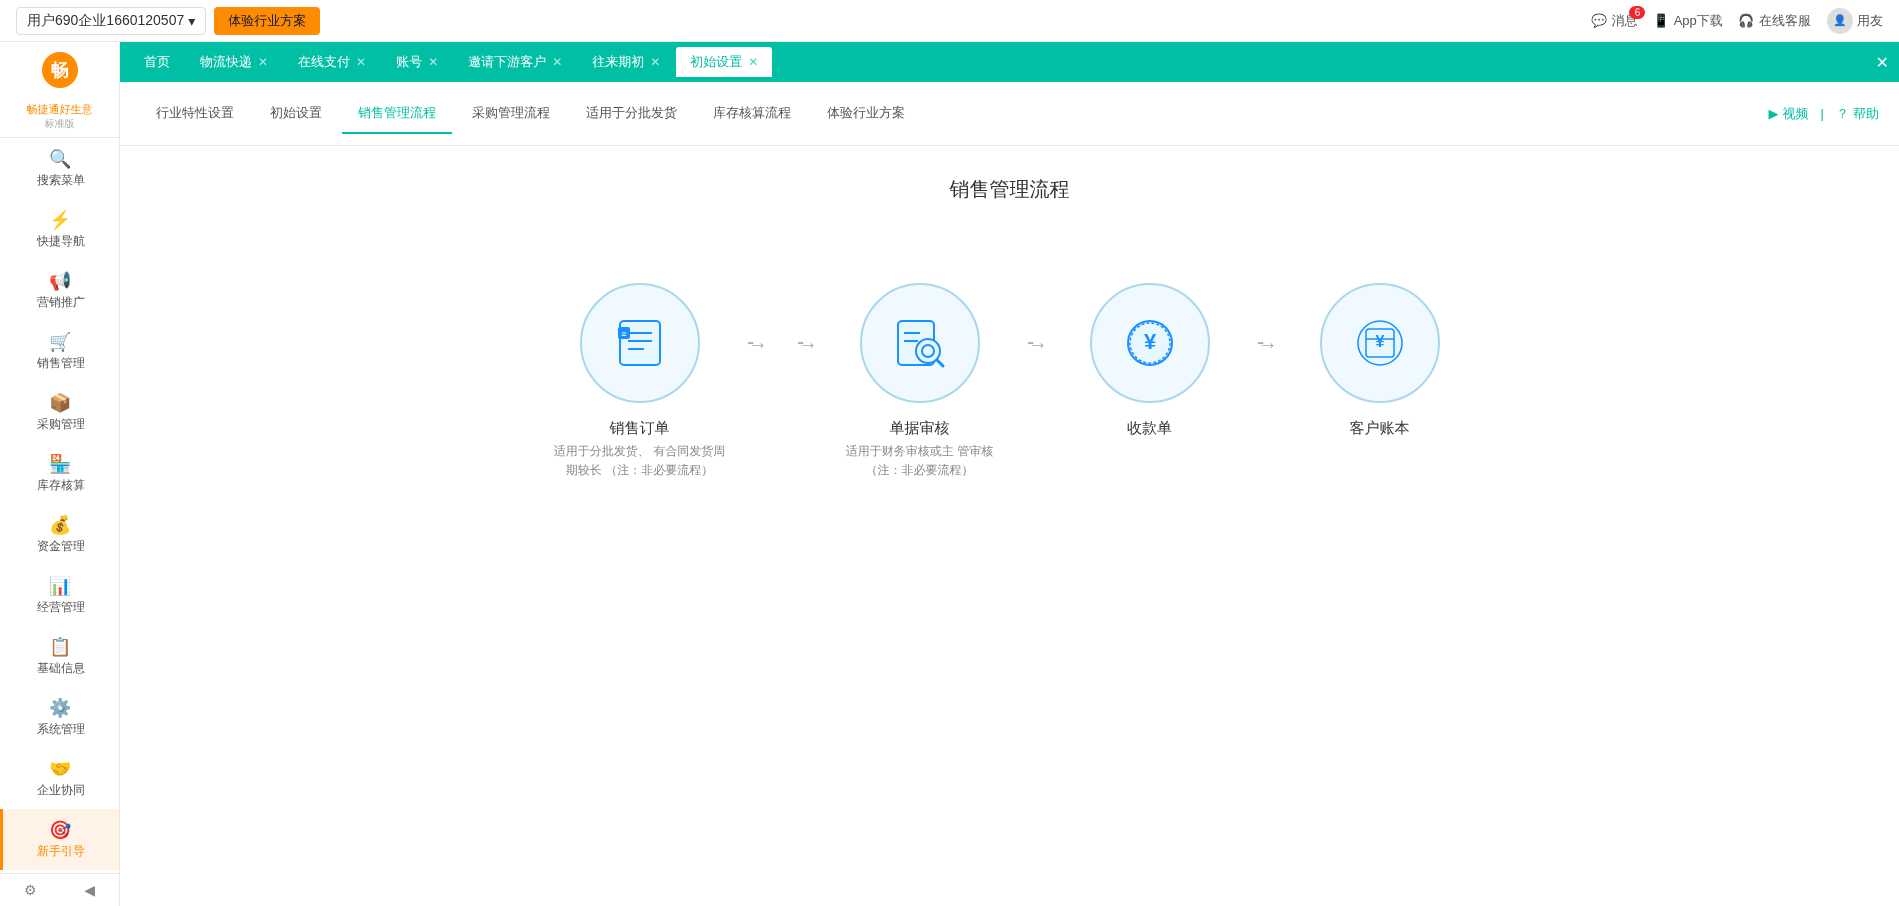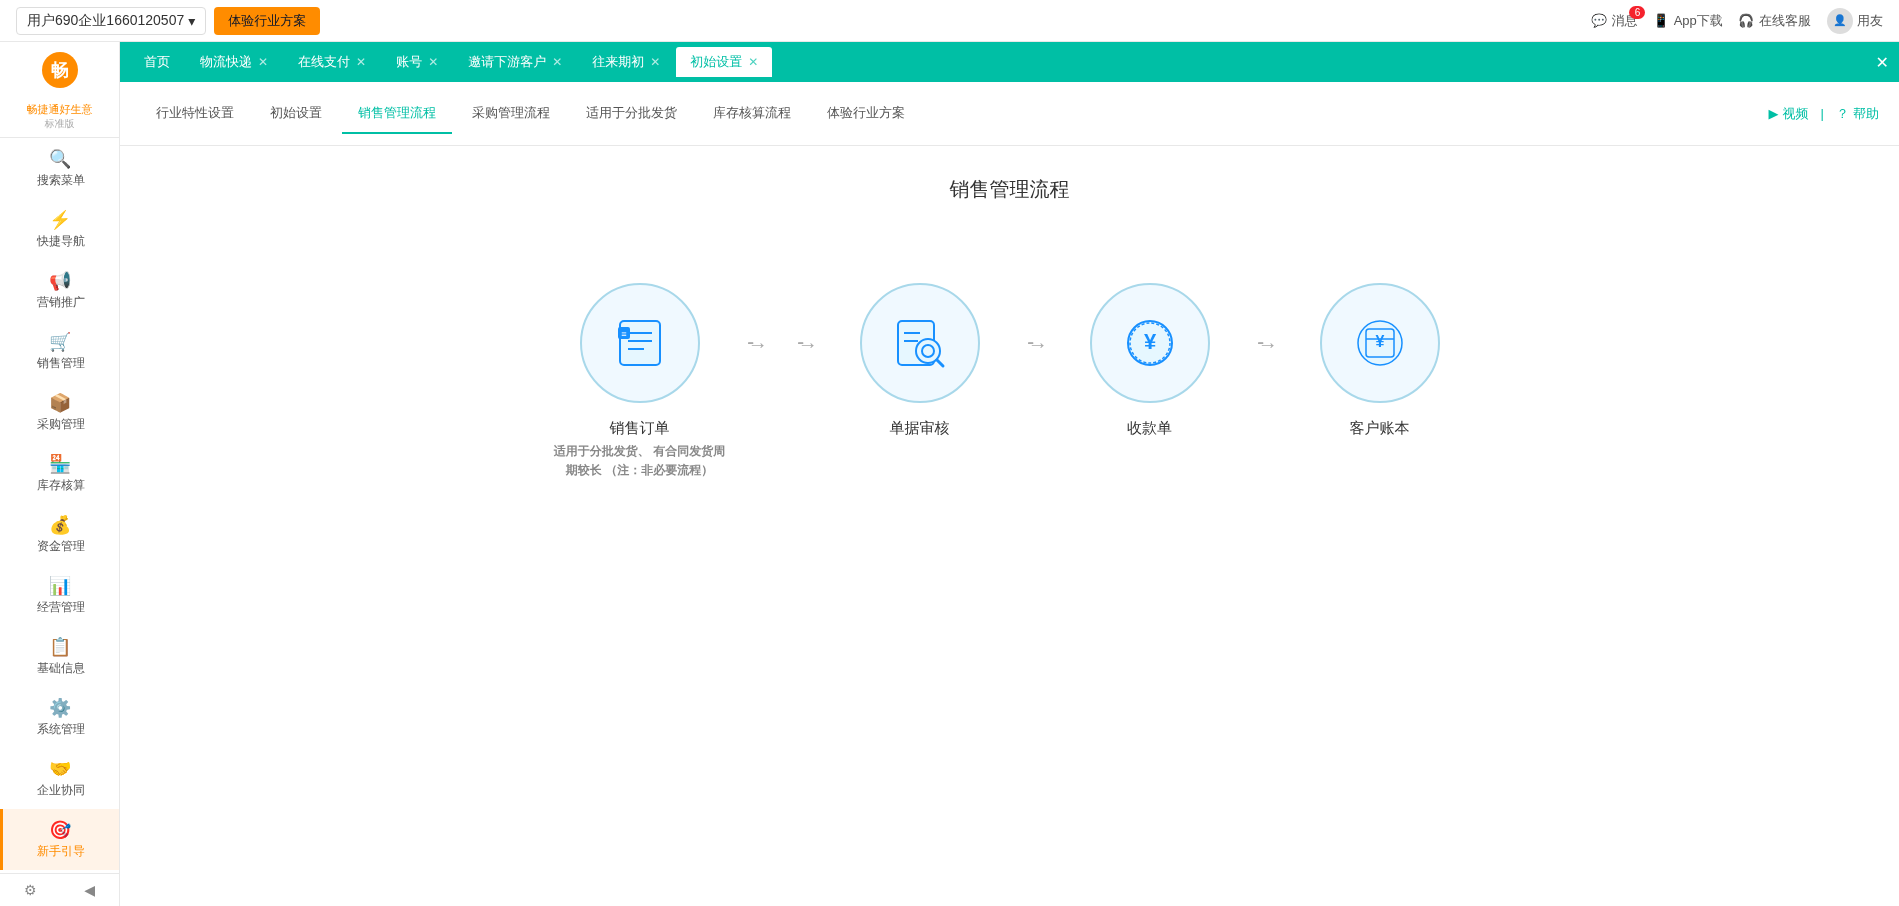--- a/index.html
+++ b/index.html
@@ -202,21 +202,20 @@
       color: #333;
       font-weight: 500;
       margin-bottom: 4px;
       text-align: center;
     }
     .flow-step-desc {
       font-size: 12px;
       color: #888;
       text-align: center;
       line-height: 1.6;
-      font-weight: bold;
     }
     .flow-arrow {
       display: flex;
       align-items: center;
       padding-top: 48px;
       color: #bbb;
       font-size: 18px;
       width: 50px;
       justify-content: center;
       flex-shrink: 0;
@@ -396,20 +395,23 @@
               <svg viewBox="0 0 60 60" xmlns="http://www.w3.org/2000/svg">
         <rect x="8" y="8" width="36" height="44" rx="4" fill="#e6f7ff" stroke="#1890ff" stroke-width="2"></rect>
         <circle cx="38" cy="38" r="12" fill="#e6f7ff" stroke="#1890ff" stroke-width="2"></circle>
         <circle cx="38" cy="38" r="6" fill="none" stroke="#1890ff" stroke-width="2"></circle>
         <line x1="47" y1="47" x2="53" y2="53" stroke="#1890ff" stroke-width="3" stroke-linecap="round"></line>
         <line x1="14" y1="20" x2="30" y2="20" stroke="#1890ff" stroke-width="2"></line>
         <line x1="14" y1="28" x2="28" y2="28" stroke="#1890ff" stroke-width="2"></line>
       </svg>
             </div>
             <div class="flow-step-name">单据审核</div>
+            <div class="flow-step-desc">适用于财务审核或主
+管审核
+（注：非必要流程）</div>
           </div>
           <div class="flow-arrow">
             <span style="letter-spacing:-6px;color:#aaa;font-size:20px">- - →</span>
           </div>
           <div class="flow-step">
             <div class="flow-circle">
               <svg viewBox="0 0 60 60" xmlns="http://www.w3.org/2000/svg">
         <rect x="8" y="8" width="44" height="44" rx="22" fill="#e6f7ff" stroke="#1890ff" stroke-width="2"></rect>
         <text x="30" y="36" text-anchor="middle" fill="#1890ff" font-size="22" font-weight="bold">¥</text>
         <circle cx="30" cy="30" r="20" fill="none" stroke="#1890ff" stroke-width="1.5" stroke-dasharray="3,2"></circle>

